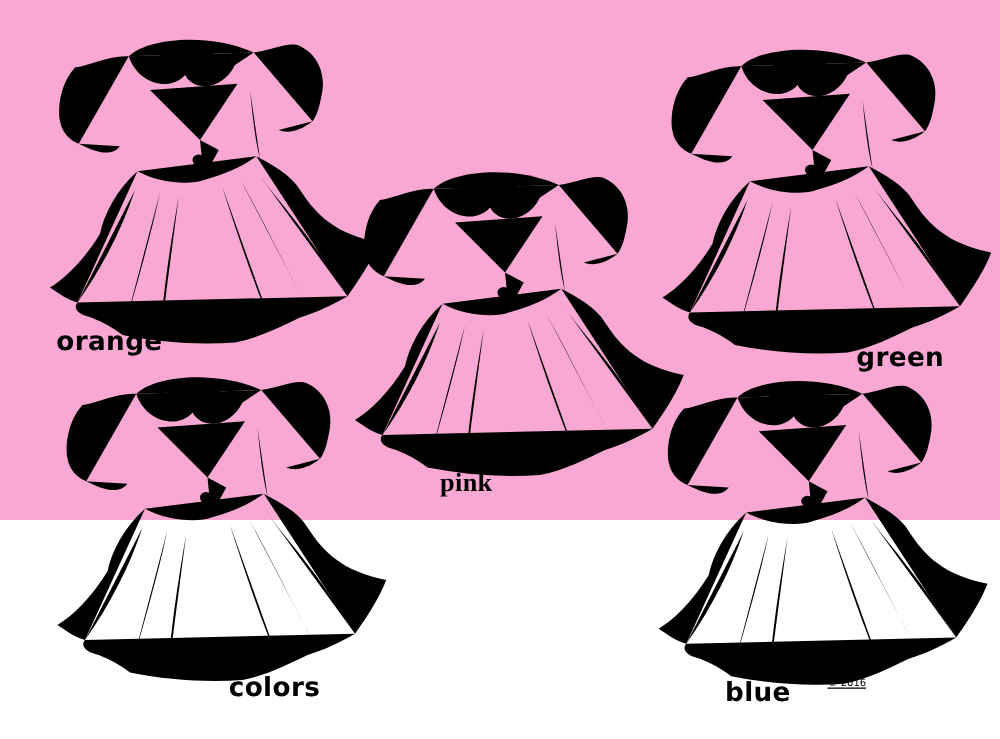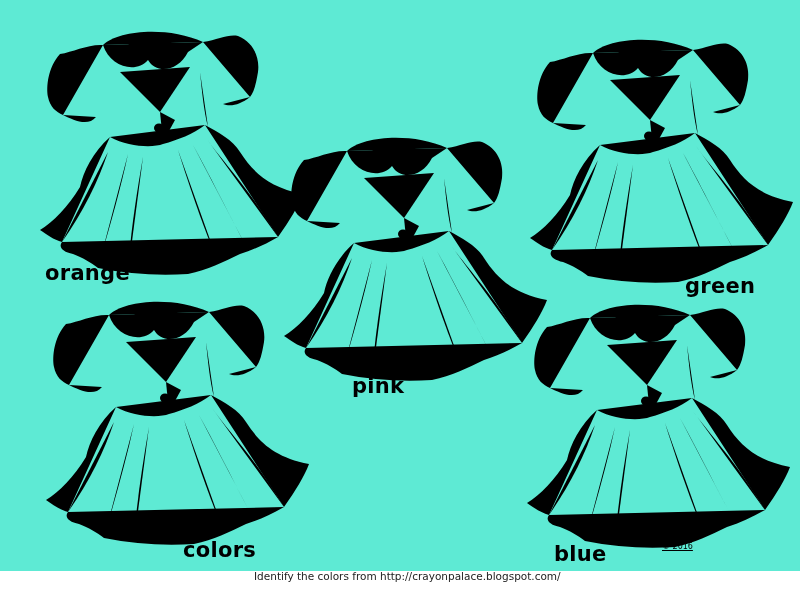--- a/index.html
+++ b/index.html
@@ -1,17 +1,17 @@
 <!DOCTYPE html>
 <html><head>
 <meta charset="utf-8">
 <style>
   html, body { margin: 0; padding: 0; background: #ffffff; }
   body { width: 800px; height: 591px; position: relative; overflow: hidden; font-family: "DejaVu Sans", sans-serif; }
-  .page { position: absolute; left: 0; top: 0; width: 800px; height: 571px; background: #5eead4; }
+  .page { position: absolute; left: 0; top: 0; width: 800px; height: 416px; background: #f9a8d4; }
   .dress { position: absolute; }
   .dress svg { display: block; overflow: visible; }
   .label { position: absolute; font-family: "DejaVu Sans", sans-serif; font-weight: bold; font-size: 21px; color: #000; letter-spacing: 0.3px; line-height: 1; }
   .copyright { position: absolute; left: 662px; top: 542px; font-size: 8px; color: #000; font-family: "DejaVu Sans", sans-serif; text-decoration: underline; }
   .footer { position: absolute; left: 254px; top: 570px; font-size: 10.5px; color: #222; font-family: "DejaVu Sans", sans-serif; }
 </style>
 </head>
 <body>
 
 <div class="page">
@@ -68,31 +68,30 @@
         <use href="#dress-shape"></use>
       </svg>
   </div>
   <div class="label" style="left:685px; top:276px;">green</div>
 
   <div class="dress" style="left:262px; top:118px;">
     <svg width="290" height="270" viewBox="0 0 290 270">
         <use href="#dress-shape"></use>
       </svg>
   </div>
-  <div class="label" style="left:352px; top:376px;">pink</div>
+  <div class="label" style="left:352px; top:376px;font-family:Liberation Serif, serif;">pink</div>
 
   <div class="dress" style="left:24px; top:282px;">
     <svg width="290" height="270" viewBox="0 0 290 270">
         <use href="#dress-shape"></use>
       </svg>
   </div>
   <div class="label" style="left:183px; top:540px;">colors</div>
 
   <div class="dress" style="left:505px; top:285px;">
     <svg width="290" height="270" viewBox="0 0 290 270">
         <use href="#dress-shape"></use>
       </svg>
   </div>
-  <div class="label" style="left:554px; top:544px;">blue</div>
+  <div class="label" style="left:580px; top:544px;">blue</div>
 
   <div class="copyright">© 2016</div>
-  <div class="footer">Identify the colors from http://crayonpalace.blogspot.com/</div>
 </div>
 
 </body></html>

